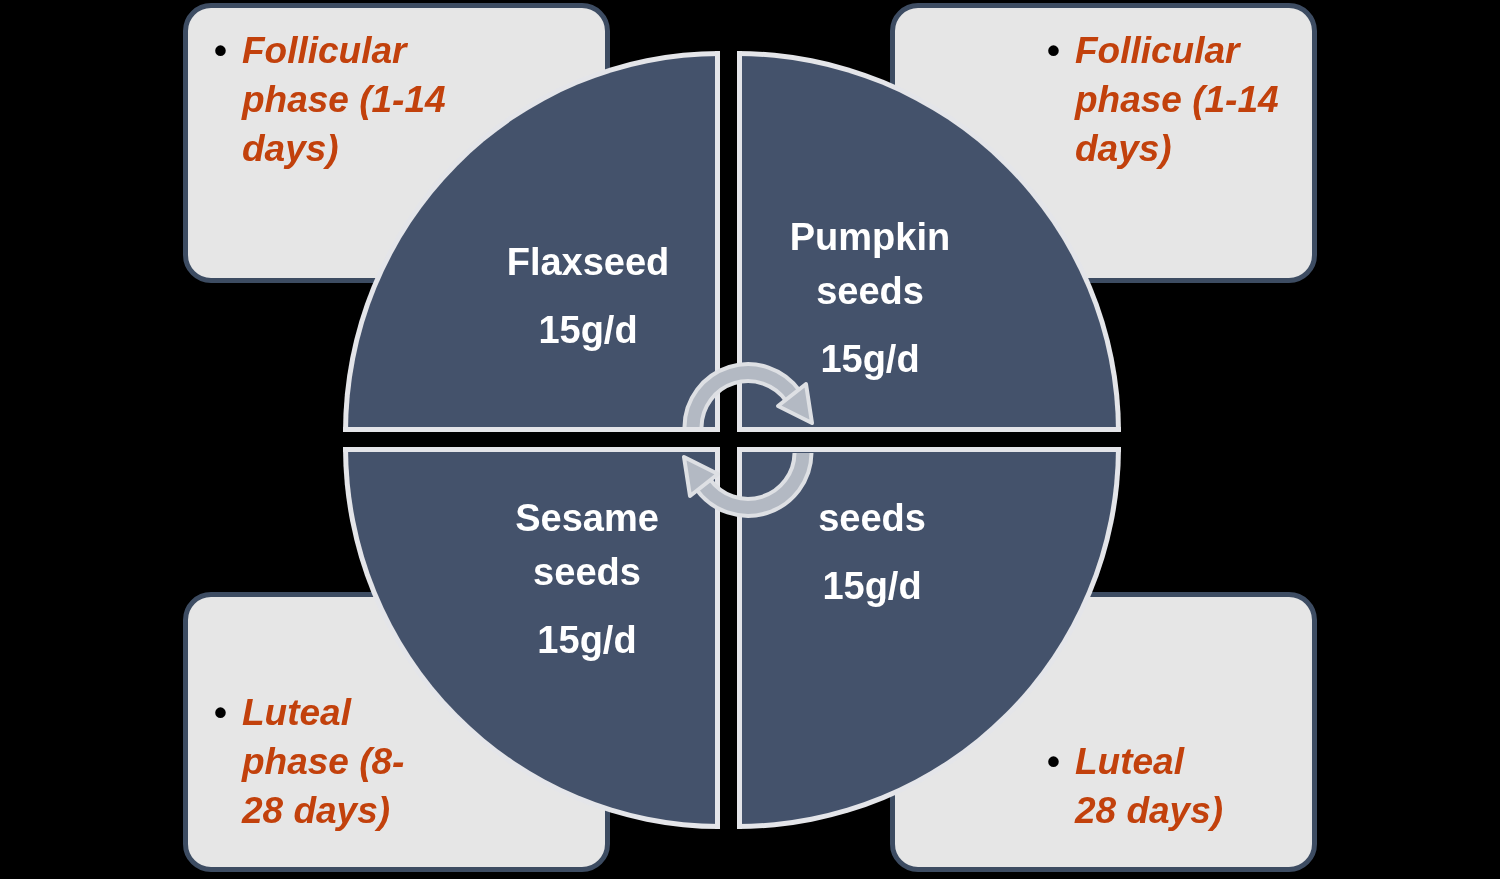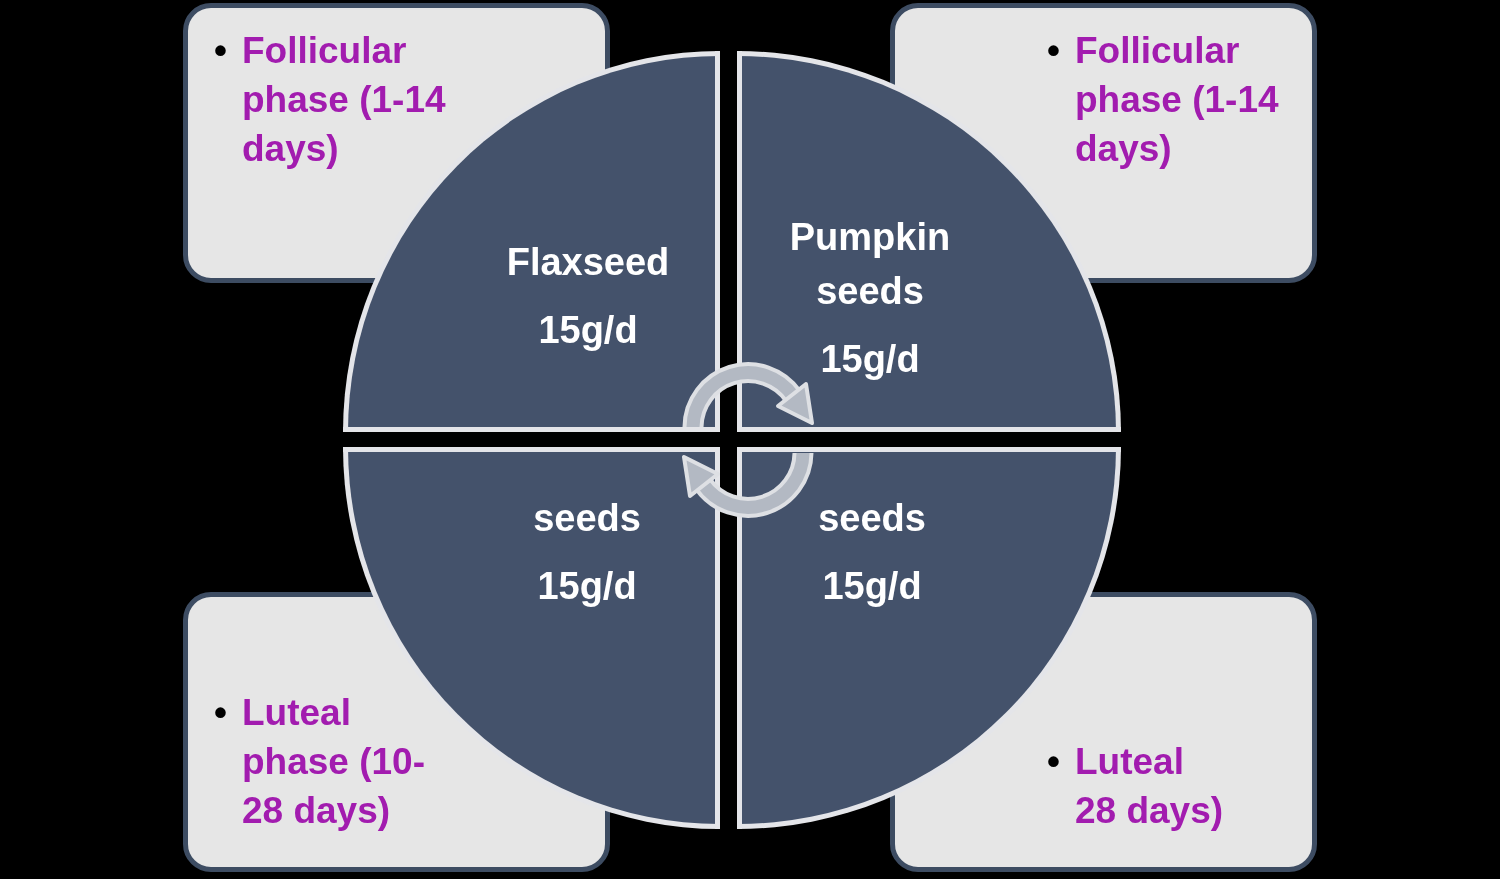--- a/index.html
+++ b/index.html
@@ -43,22 +43,23 @@
     font-size: 37px;
     font-weight: bold;
     line-height: 49px;
     color: #000;
     margin-right: 15px;
   }
   .note-lines {
     font-size: 37px;
     font-weight: bold;
     line-height: 49px;
-    color: #a21caf;
+    color: #c2410c;
     letter-spacing: 0px;
+    font-style: italic;
   }
   .note-line { white-space: nowrap; }
 
   
   .circle {
     position: absolute;
     left: 343px;
     top: 51px;
     width: 778px;
     height: 778px;
@@ -131,21 +132,21 @@
         <div class="note-line">days)</div>
       </div>
     </div>
   </div>
 
   <div class="note-box pos-bl">
     <div class="note-row">
       <span class="bullet">•</span>
       <div class="note-lines">
         <div class="note-line">Luteal</div>
-        <div class="note-line">phase (10-</div>
+        <div class="note-line">phase (8-</div>
         <div class="note-line">28 days)</div>
       </div>
     </div>
   </div>
 
   <div class="note-box pos-br">
     <div class="note-row">
       <span class="bullet">•</span>
       <div class="note-lines">
         <div class="note-line">Luteal</div>
@@ -166,20 +167,21 @@
       <div class="q-dose">15g/d</div>
     </div>
 
     <div class="q-label l-tr">
       <div class="q-line">Pumpkin</div>
       <div class="q-line">seeds</div>
       <div class="q-dose">15g/d</div>
     </div>
 
     <div class="q-label l-bl">
+      <div class="q-line">Sesame</div>
       <div class="q-line">seeds</div>
       <div class="q-dose">15g/d</div>
     </div>
 
     <div class="q-label l-br">
       <div class="q-line">seeds</div>
       <div class="q-dose">15g/d</div>
     </div>
   </div>
 

